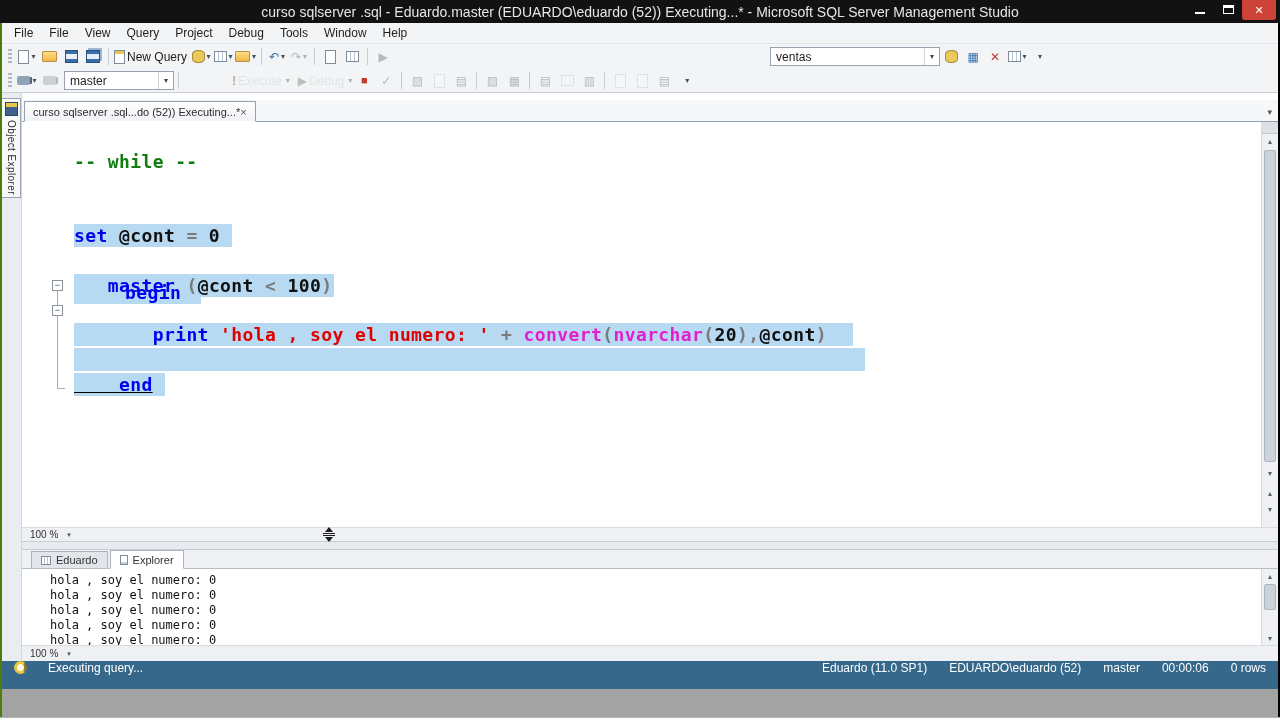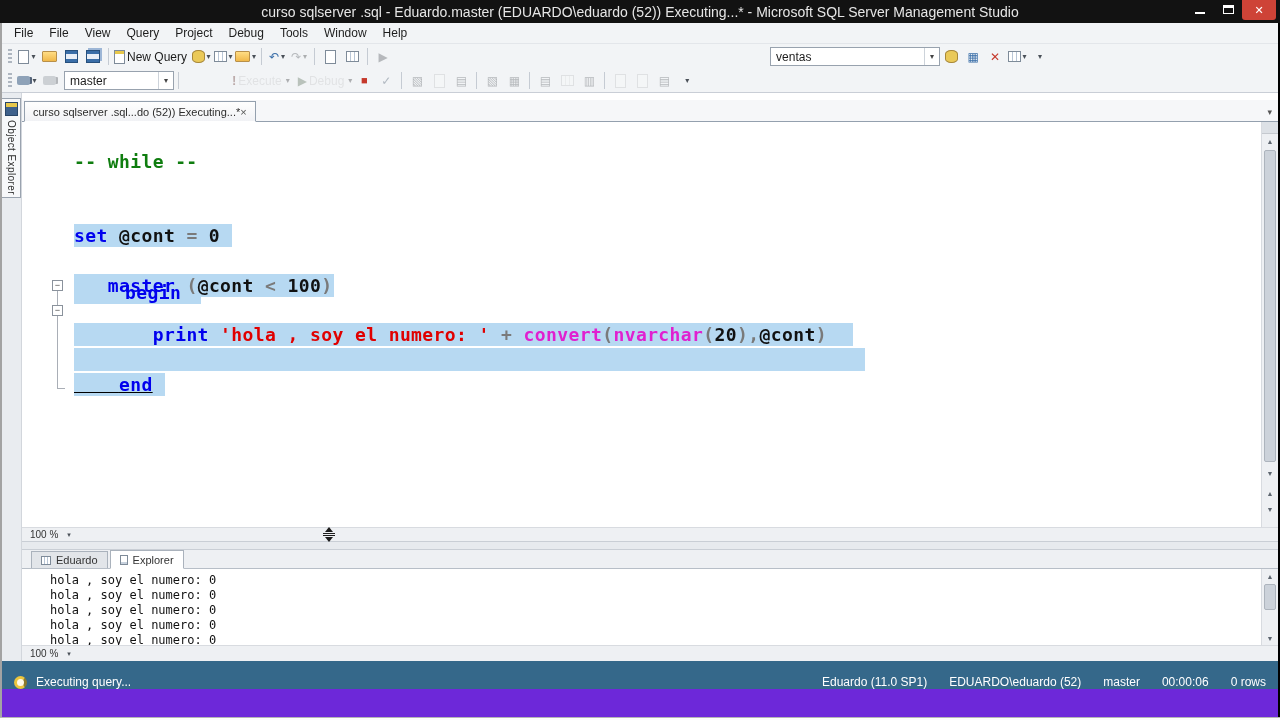--- a/index.html
+++ b/index.html
@@ -9,21 +9,21 @@
 
   
   .titlebar{height:23px;background:#121212;display:flex;align-items:center;position:relative}
   .titlebar .title{flex:1;text-align:center;color:#e6e6e6;font-size:14px;white-space:nowrap;overflow:hidden}
   .win-controls{position:absolute;right:4px;top:0;display:flex;align-items:flex-start}
   .wc{width:28px;height:18px;display:flex;align-items:center;justify-content:center}
   .wc .min-glyph{width:10px;height:2px;background:#fff;margin-top:7px}
   .wc .max-glyph{width:11px;height:9px;border:1px solid #fff;border-top-width:3px}
   .wc.close{background:#ce4337;width:34px;height:20px;border-radius:0 0 3px 3px;color:#fff;font-size:11px}
 
-  .app-body{border-left:2px solid #a3a3a3;border-right:2px solid #000;height:694px;background:#6d28d9}
+  .app-body{border-left:2px solid #4d7c0f;border-right:2px solid #000;height:694px;background:#a3a3a3}
 
   
   .menubar{height:20px;background:#f2f4f6;display:flex;align-items:center;padding-left:4px;font-size:12px;color:#1d1d1d}
   .menu-item{padding:0 8px;height:100%;display:flex;align-items:center;cursor:default}
 
   
   .toolbar{display:flex;align-items:center;background:#f2f4f6;white-space:nowrap}
   .tb1{height:26px;padding-left:6px;border-top:1px solid #e3e6ea}
   .tb2{height:24px;padding-left:6px;border-bottom:1px solid #c9ced6}
   .grip-dots{width:4px;height:16px;margin-right:4px;background:repeating-linear-gradient(#aeb6c0 0 2px,transparent 2px 4px)}
@@ -101,21 +101,21 @@
   .res-tab.active{background:#fff;height:19px;margin-bottom:-1px;border-bottom:1px solid #fff;z-index:2}
   .ri-grid{width:10px;height:9px;border:1px solid #7e8b99;background:
     repeating-linear-gradient(90deg,#fff 0 2px,#b9c6d6 2px 3px),
     repeating-linear-gradient(#fff 0 2px,#b9c6d6 2px 3px)}
   .ri-msg{width:8px;height:10px;background:#fff;border:1px solid #7e8b99;box-shadow:inset 0 -2px 0 #c8d2de}
   .res-content{position:relative;height:76px;background:#fff;overflow:hidden}
   .messages{padding:4px 24px 0 28px;font-family:"DejaVu Sans Mono",monospace;font-size:12px;line-height:15px;color:#111}
   .res-zoom{height:16px;background:#eef0f3;border-top:1px solid #d8dbe0;display:flex;align-items:center;padding-left:8px}
 
   
-  .statusbar{height:28px;background:#35688a;display:flex;align-items:flex-end;color:#fff;font-size:12px;padding:0 12px;gap:9px}
+  .statusbar{height:28px;background:#35688a;display:flex;align-items:flex-start;color:#fff;font-size:12px;padding:0 12px;gap:21px}
   .spinner{width:13px;height:13px;border-radius:50%;border:3px solid #ecc53d;border-right-color:#8d7a2a;background:#fffbe8;flex:none}
   .sb-right{margin-left:auto;display:flex;gap:22px;align-items:center}
 
   
   .readybar{height:31px;background:#fcfcfc;border-top:1px solid #b5b5b5;display:flex;align-items:center;padding-left:8px;font-size:12px;color:#2a2a2a}
 </style>
 </head>
 <body>
 
 <div class="screen">

